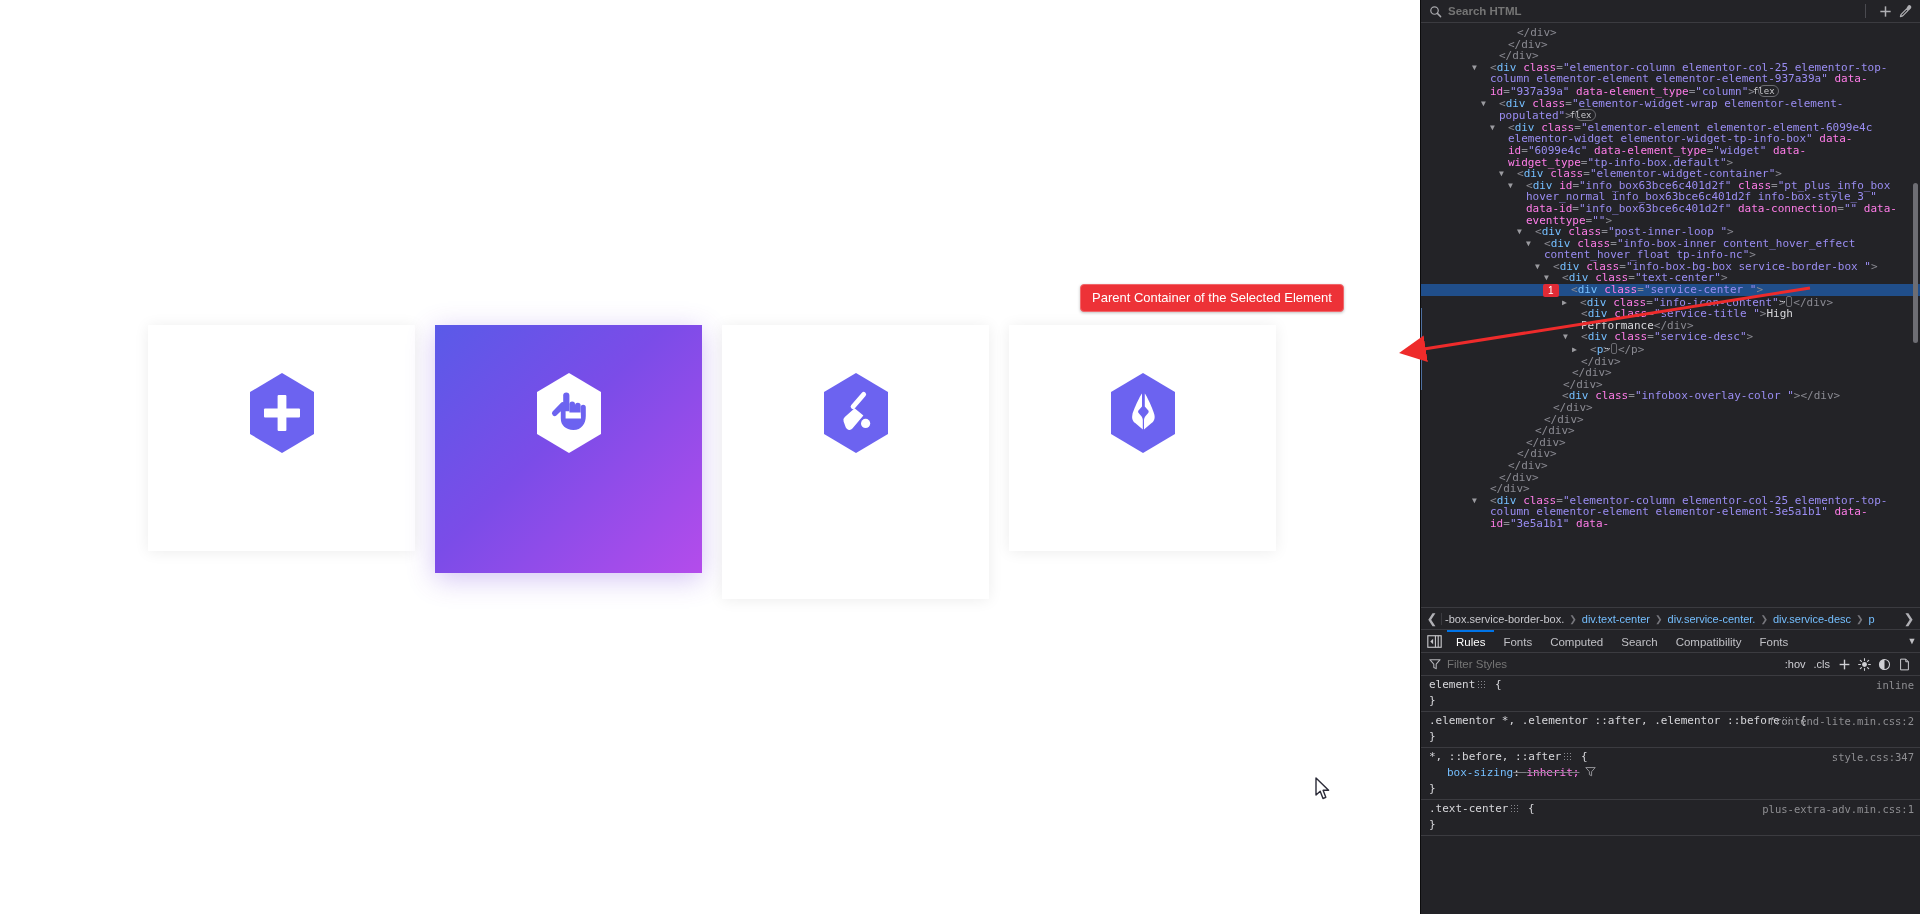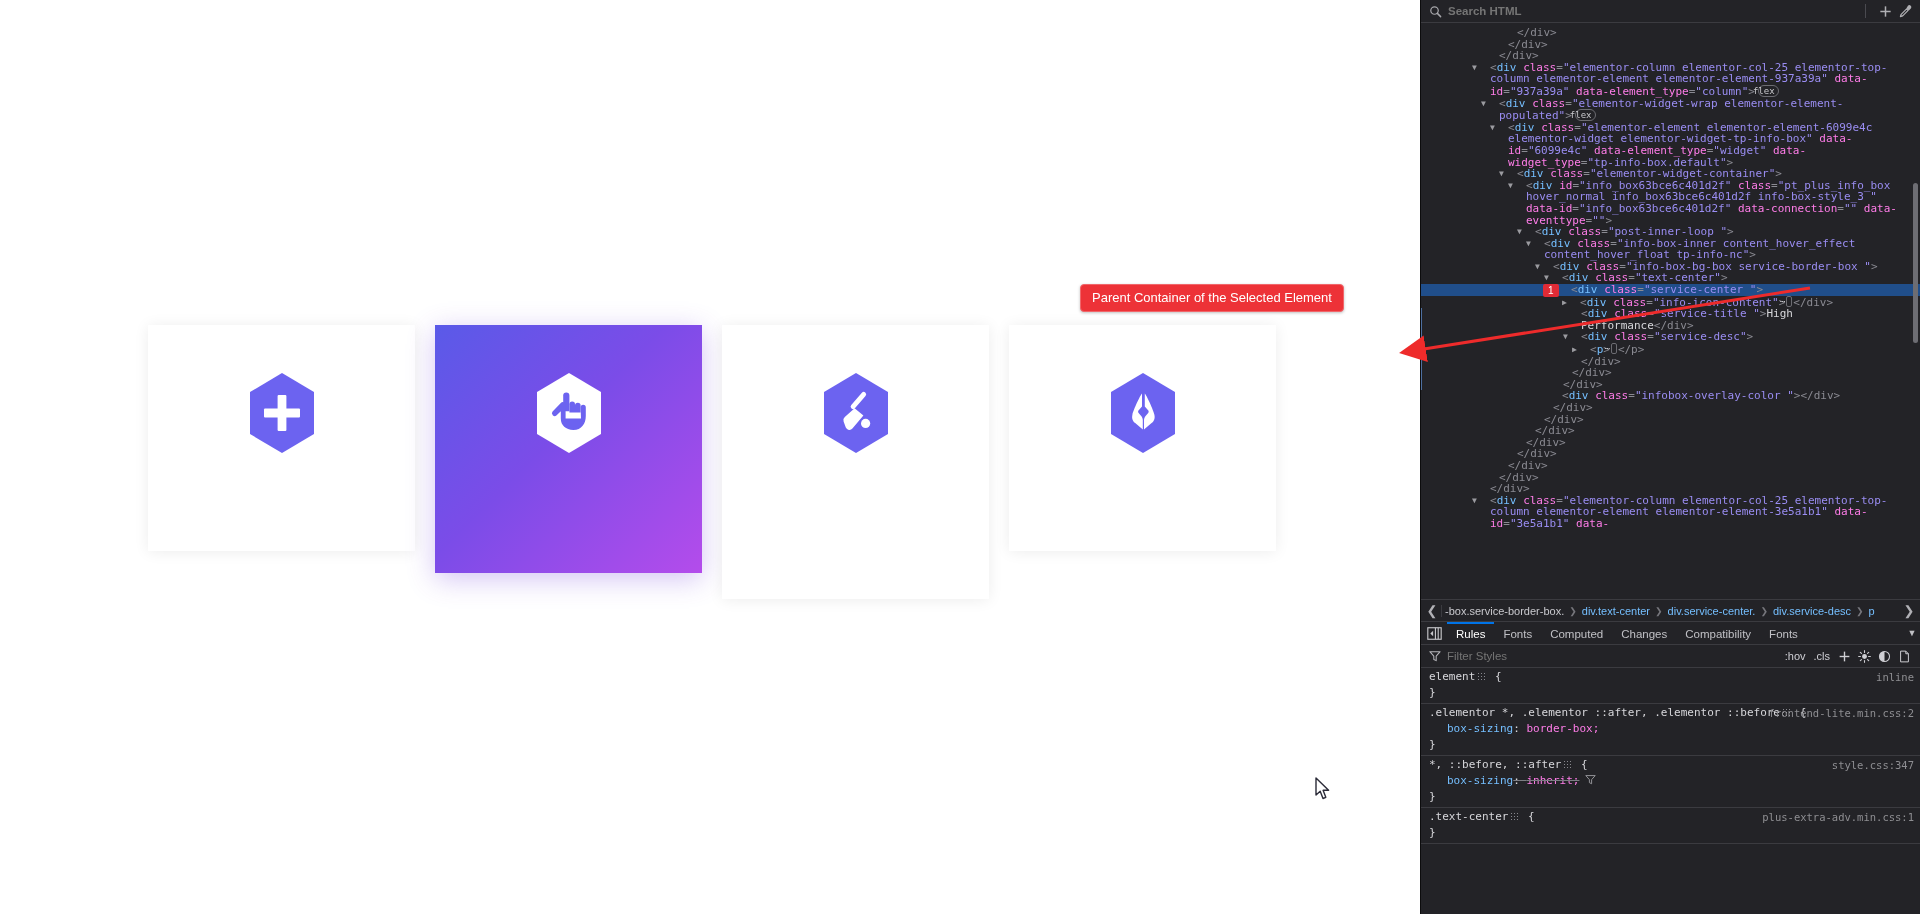--- a/index.html
+++ b/index.html
@@ -513,21 +513,21 @@
         <rect x="0.8" y="0.8" width="14.4" height="12.4" fill="none" stroke="#c8c8cc" stroke-width="1.2"></rect>
         <line x1="9" y1="0.8" x2="9" y2="13.2" stroke="#c8c8cc" stroke-width="1.2"></line>
         <line x1="12" y1="0.8" x2="12" y2="13.2" stroke="#c8c8cc" stroke-width="1.2"></line>
         <path d="M6.5 4 L3.5 7 L6.5 10 z" fill="#c8c8cc"></path>
       </svg>
     </span>
     <div id="tabs-holder" style="display:flex;align-items:stretch;flex:1;overflow:hidden;">
         <span class="tab active">Rules</span>
         <span class="tab">Fonts</span>
         <span class="tab">Computed</span>
-        <span class="tab">Changes</span>
+        <span class="tab">Search</span>
         <span class="tab">Compatibility</span>
         <span class="tab">Fonts</span>
         <span class="tab clipped">Animatio</span>
       </div>
     <span class="more">▼</span>
   </div>
 
   <div id="dt-filter">
     <svg width="12" height="12" viewBox="0 0 14 14">
       <path d="M1 2 L13 2 L8.4 7.2 L8.4 12.4 L5.6 11 L5.6 7.2 z" fill="none" stroke="#b6b6bb" stroke-width="1.2" stroke-linejoin="round"></path>
@@ -572,21 +572,20 @@
 
   <div id="dt-rules">
       <div class="rule">
         <span class="src">inline</span>
         <div><span class="sel-sel">element</span><span class="gridico"></span> <span class="brace">{</span></div>
         <div class="brace">}</div>
       </div>
       <div class="rule">
         <span class="src">frontend-lite.min.css:2</span>
         <div><span class="sel-sel">.elementor *, .elementor ::after, .elementor ::before</span><span class="gridico"></span> <span class="brace">{</span></div>
-        <div class=""><span class="prop">box-sizing</span><span class="brace">: </span><span class="pval">border-box;</span></div>
         <div class="brace">}</div>
       </div>
       <div class="rule">
         <span class="src">style.css:347</span>
         <div><span class="sel-sel">*, ::before, ::after</span><span class="gridico"></span> <span class="brace">{</span></div>
         <div class="strike"><span class="prop">box-sizing</span><span class="brace">: </span><span class="pval">inherit;</span><svg class="funnel" width="11" height="11" viewBox="0 0 14 14">
             <path d="M1 2 L13 2 L8.4 7.2 L8.4 12.4 L5.6 11 L5.6 7.2 z" fill="none" stroke="#b6b6bb" stroke-width="1.2" stroke-linejoin="round"></path>
           </svg></div>
         <div class="brace">}</div>
       </div>

